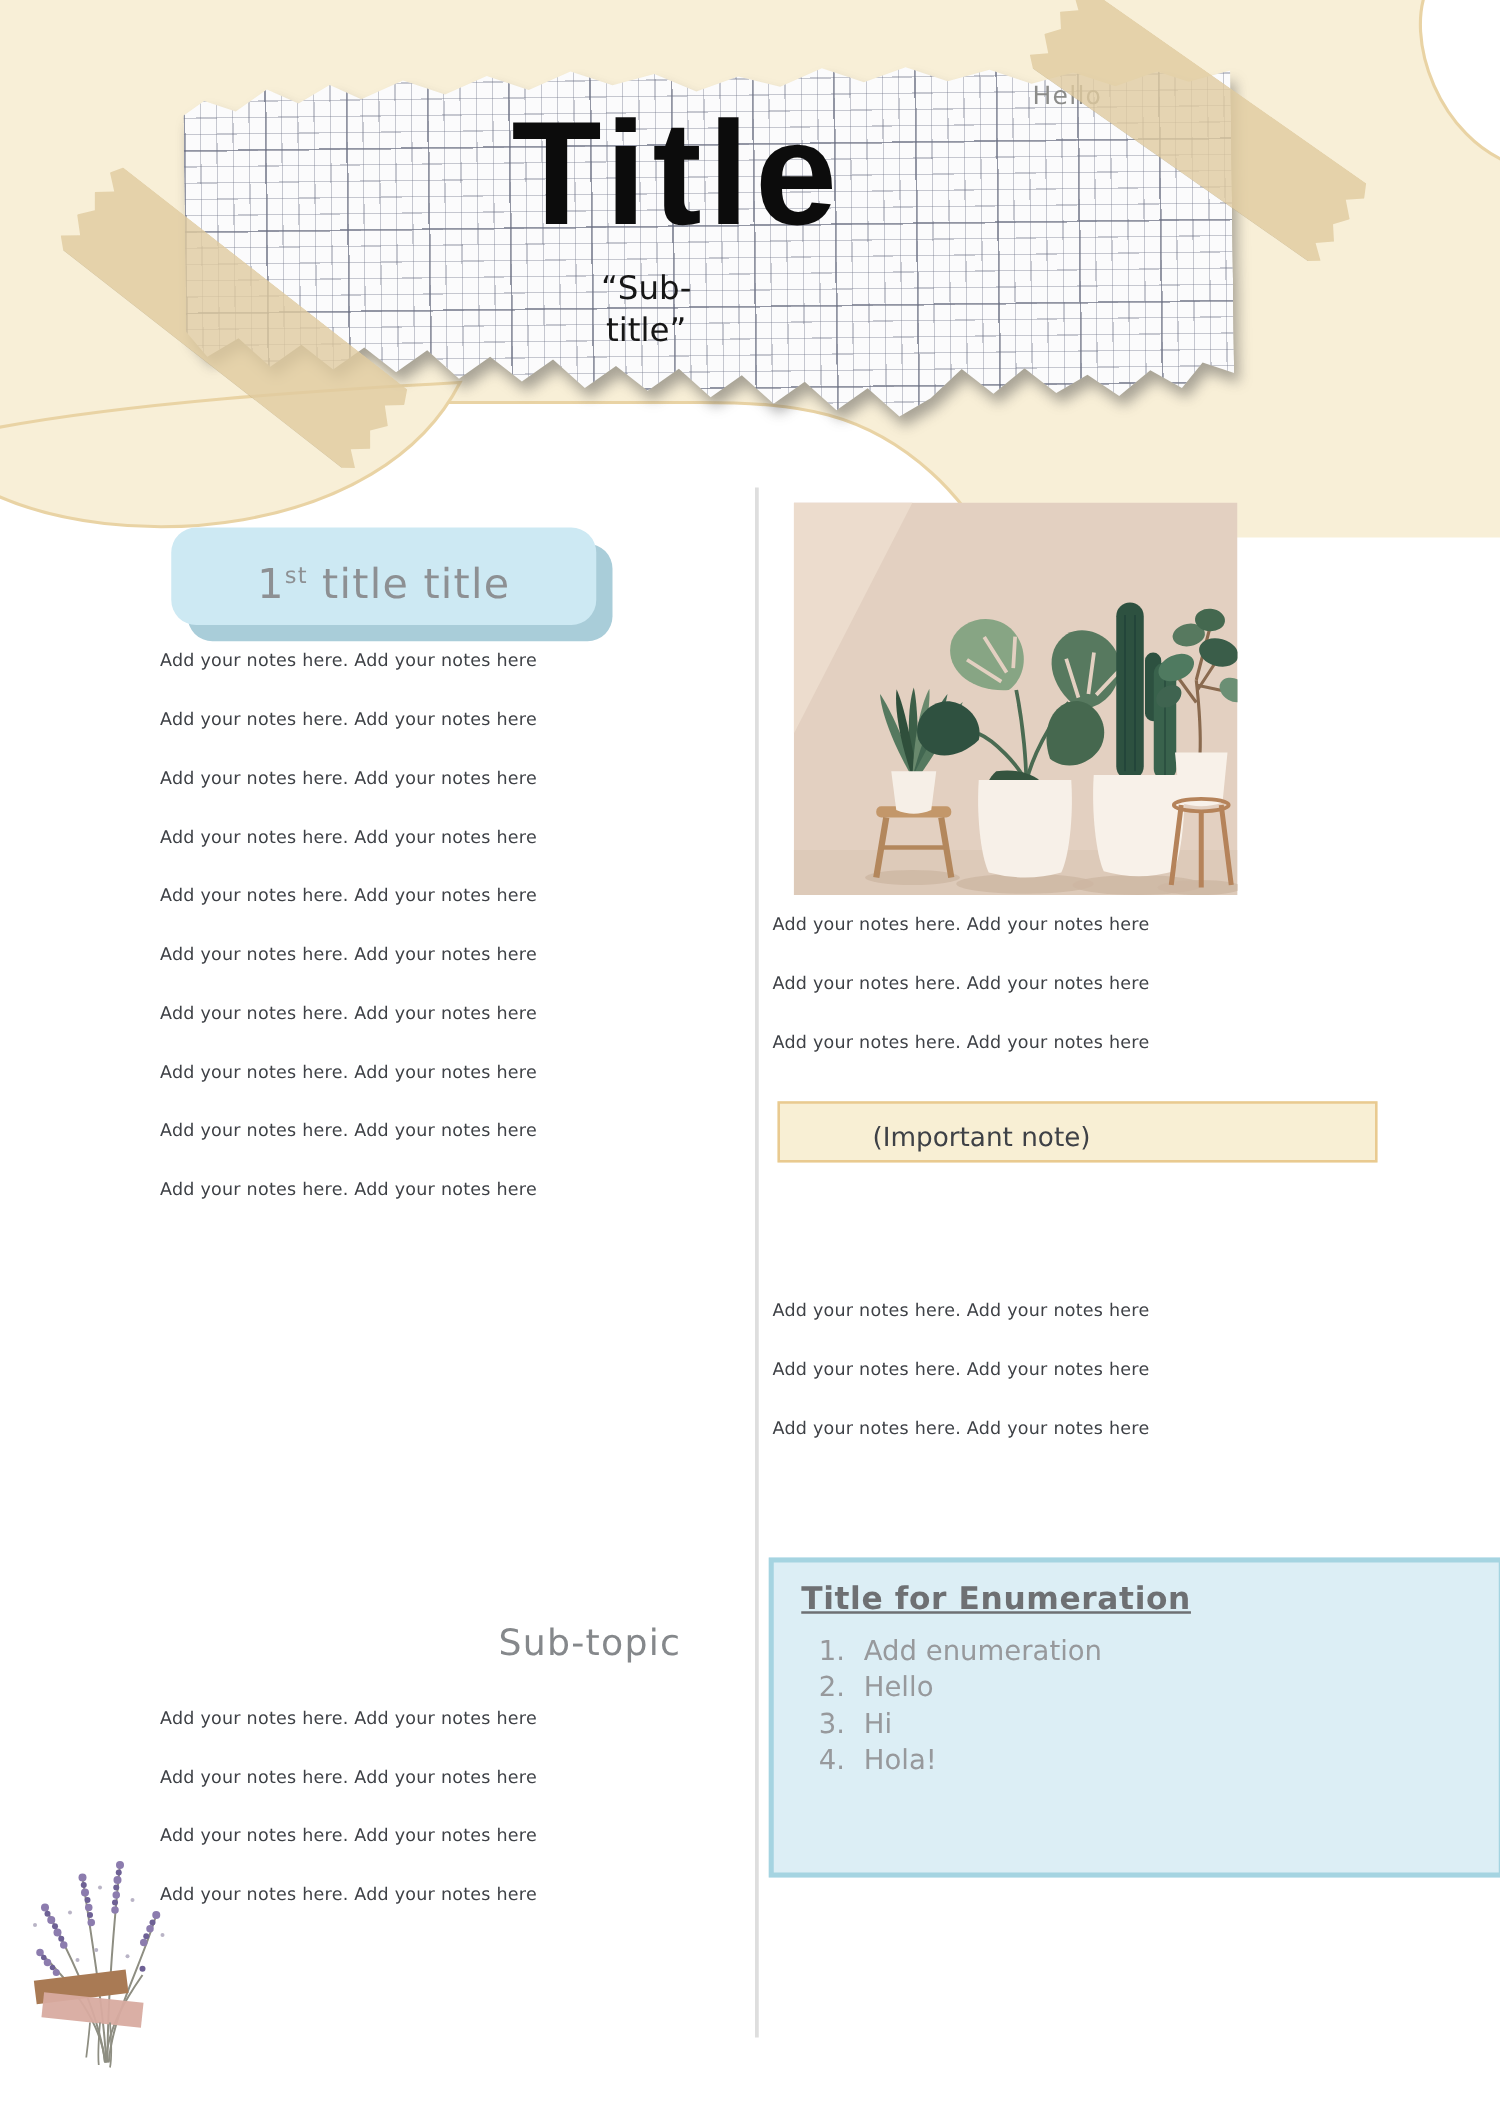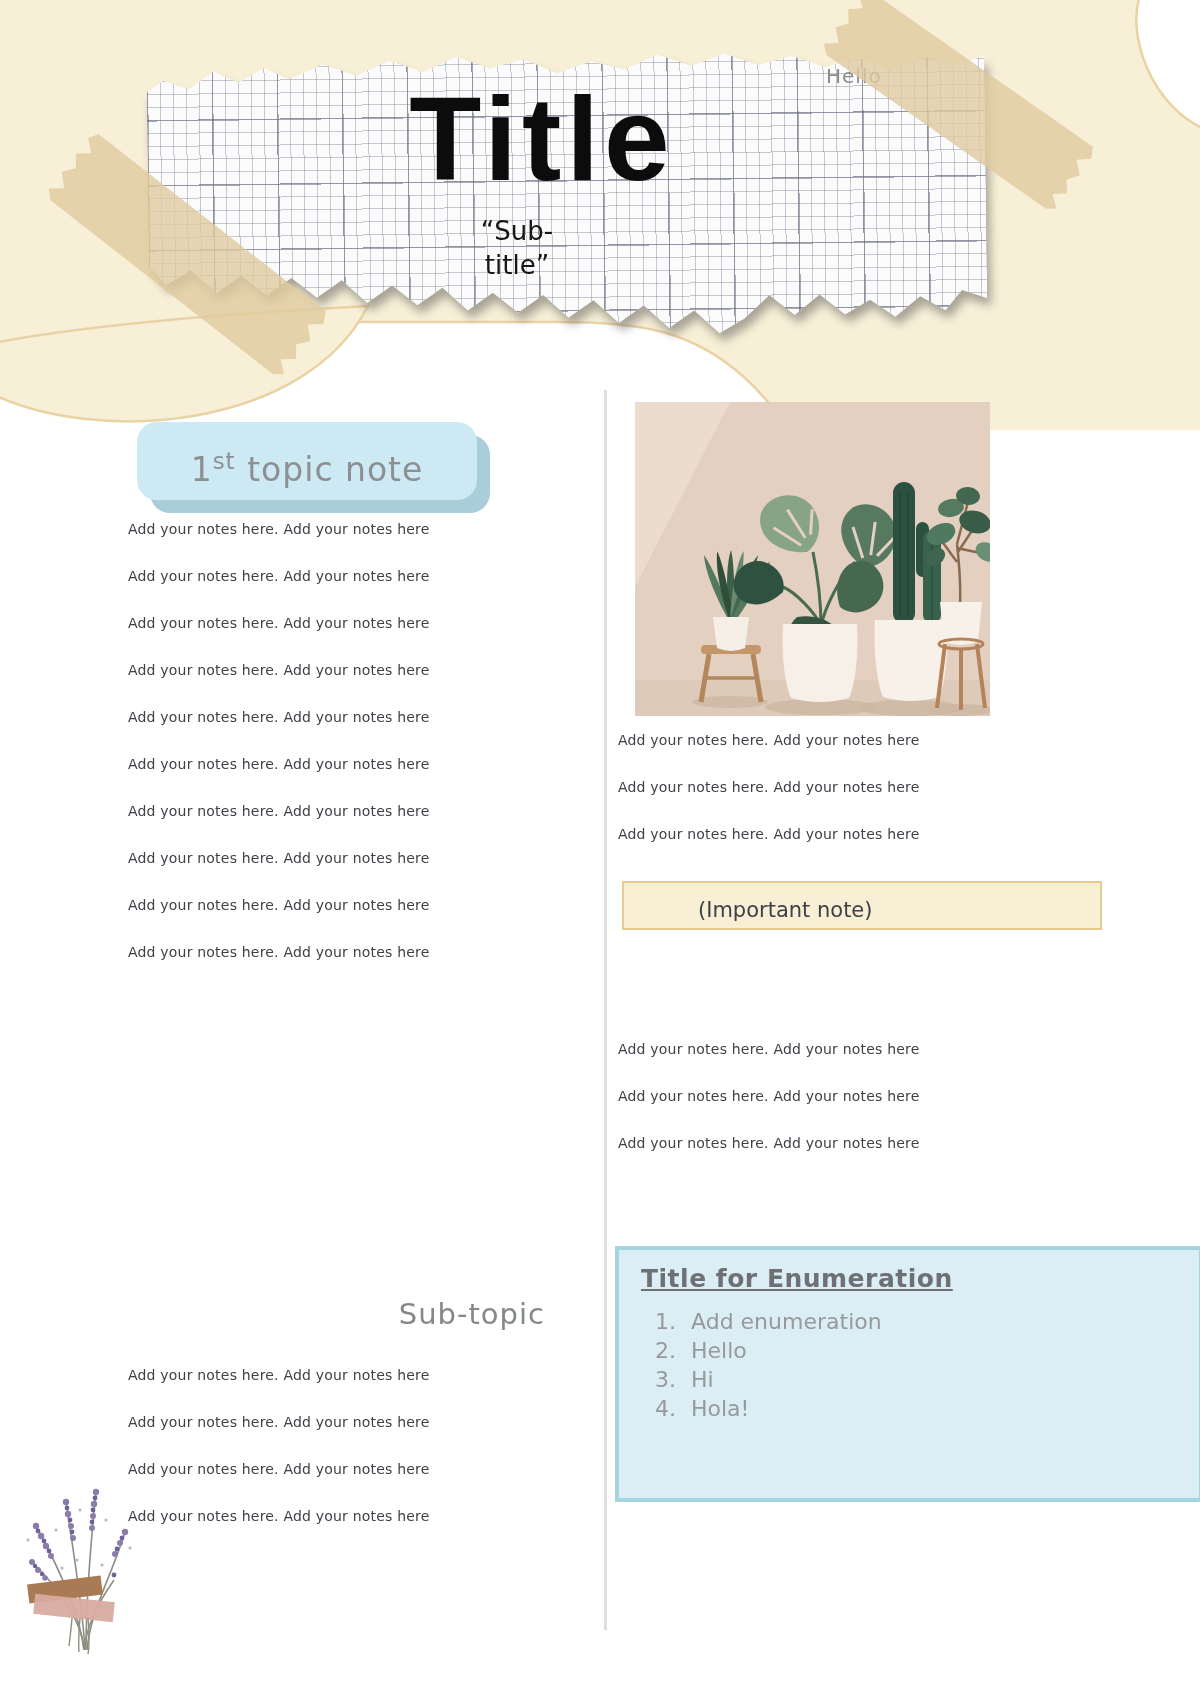--- a/index.html
+++ b/index.html
@@ -43,21 +43,21 @@
 
   
   #divider{left:604px;top:390px;width:3px;height:1240px;background:var(--divider,#dedede);z-index:1;}
 
   #topic-pill{
     left:137px;top:422px;width:340px;height:78px;z-index:2;border-radius:20px;
     background:var(--pill-bg,#cde9f3);box-shadow:13px 13px 0 0 var(--pill-shadow,#a9cdd9);
     text-align:center;line-height:78px;font-size:33px;letter-spacing:1px;
     color:var(--heading-gray,#8d9093);
   }
-  #topic-pill sup{font-size:23px;}
+  #topic-pill sup{font-size:18px;}
 
   .note{
     margin:0 0 20px 0;font-size:14px;line-height:27px;letter-spacing:.2px;
     color:var(--body-text,#3e4146);
   }
   #notes-1{left:128px;top:516px;width:418px;z-index:1;}
   #subtopic{left:128px;top:1297px;width:417px;z-index:1;text-align:right;
     font-size:29px;letter-spacing:1px;color:var(--subtopic-gray,#85888b);}
   #notes-2{left:128px;top:1362px;width:418px;height:258px;overflow:hidden;z-index:1;}
 
@@ -105,21 +105,21 @@
   <div class="abs" id="date">Hello</div>
   <div class="abs" id="main-title">Title</div>
   <div class="abs" id="subtitle">
     <span>“Sub-</span><br>
     <span>title”</span>
   </div>
 
   <div class="abs" id="divider"></div>
 
   <div class="abs" id="topic-pill">
-    <span>1</span><sup>st</sup><span> topic note</span>
+    <span>1</span><sup>st</sup><span> title title</span>
   </div>
 
   <div class="abs" id="notes-1">
 
   <p class="note">Add your notes here. Add your notes here</p>
       <p class="note">Add your notes here. Add your notes here</p>
       <p class="note">Add your notes here. Add your notes here</p>
       <p class="note">Add your notes here. Add your notes here</p>
       <p class="note">Add your notes here. Add your notes here</p>
       <p class="note">Add your notes here. Add your notes here</p>

